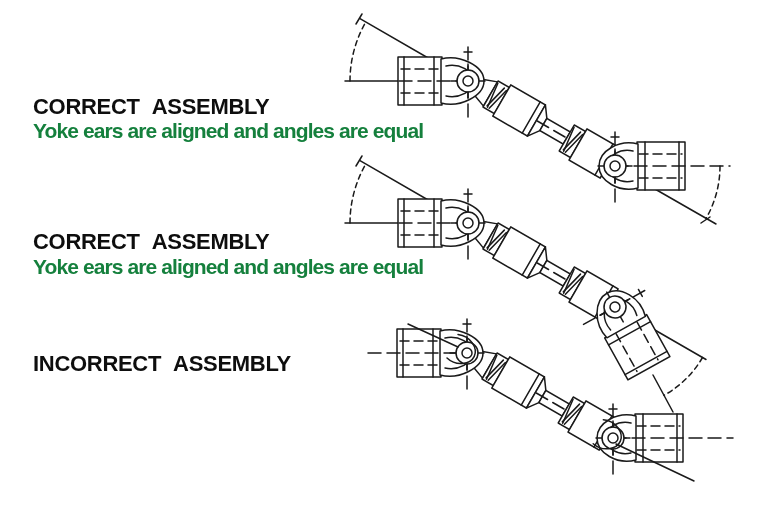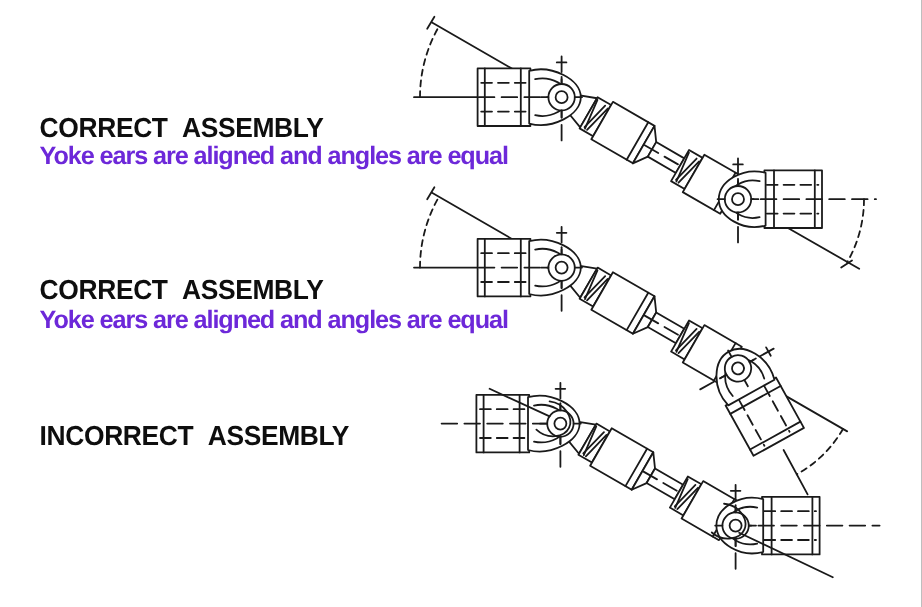--- a/index.html
+++ b/index.html
@@ -7,21 +7,21 @@
     position:relative;width:768px;height:506px;background:#ffffff;
     overflow:hidden;font-family:"Liberation Sans","DejaVu Sans",sans-serif;
   }
   .sec-title{
     position:absolute;left:33px;font-size:22px;font-weight:700;
     letter-spacing:-0.3px;word-spacing:7px;color:#0e0e0e;white-space:nowrap;
     transform:scaleY(1.04);transform-origin:left top;
   }
   .sec-sub{
     position:absolute;left:33px;font-size:21px;font-weight:700;
-    letter-spacing:-0.9px;color:#6d28d9;white-space:nowrap;
+    letter-spacing:-0.9px;color:#15803d;white-space:nowrap;
   }
   svg.art{position:absolute;left:0;top:0;}
   svg.art .ln, svg.art line, svg.art path, svg.art rect, svg.art circle{
     stroke:#1a1a1a;stroke-width:1.5;fill:none;stroke-linecap:round;stroke-linejoin:round;
   }
   svg.art .wf{fill:#ffffff;}
   svg.art .dash-s{stroke-dasharray:9 5;}
   svg.art .dash-c{stroke-dasharray:13 6;}
   svg.art .dash-a{stroke-dasharray:5 4;}
 </style>

